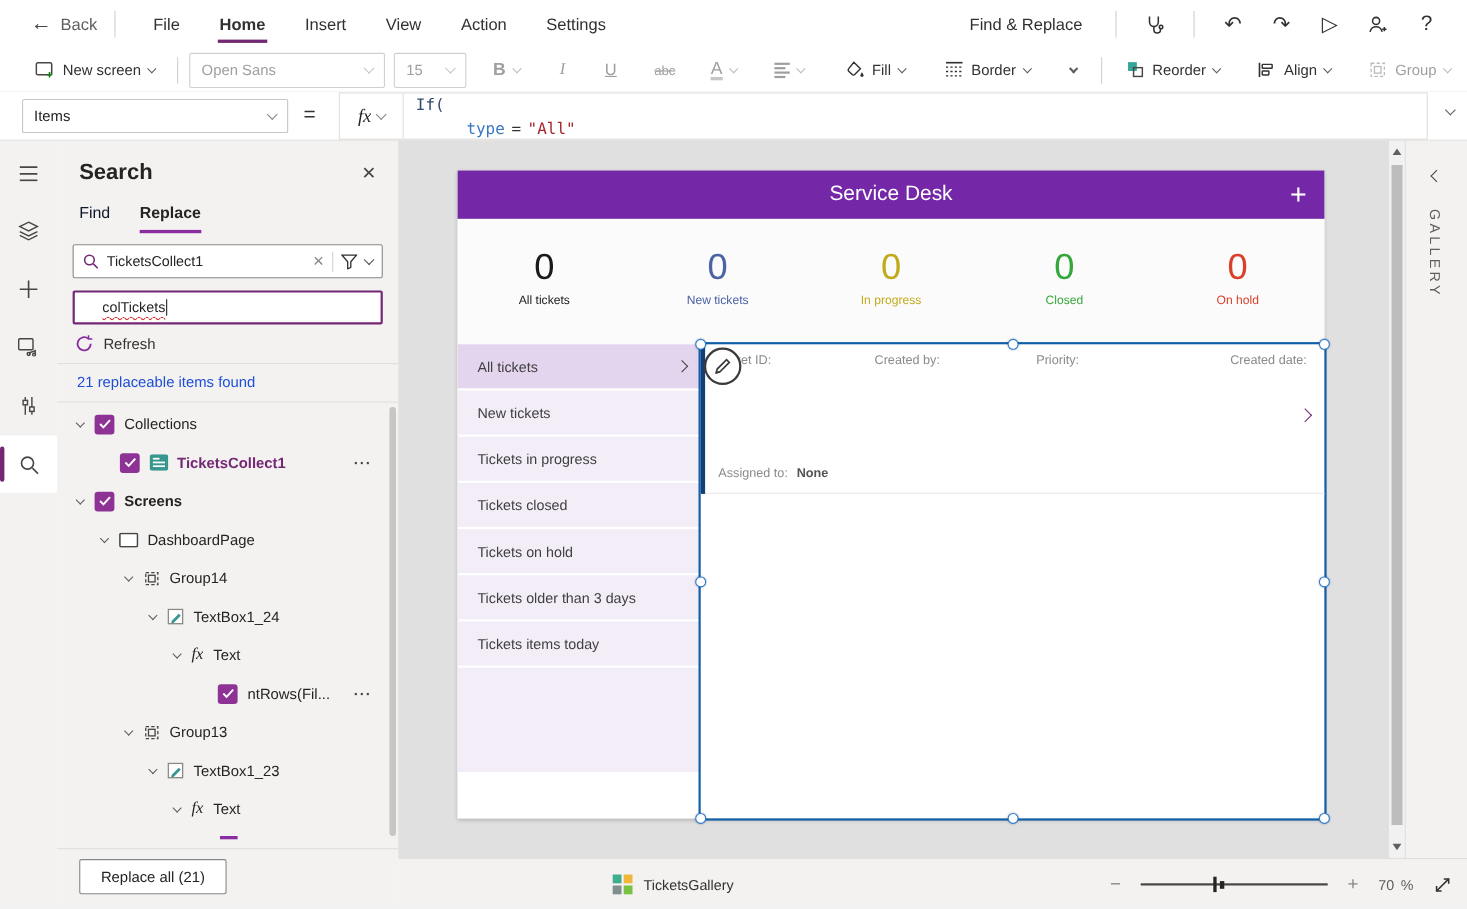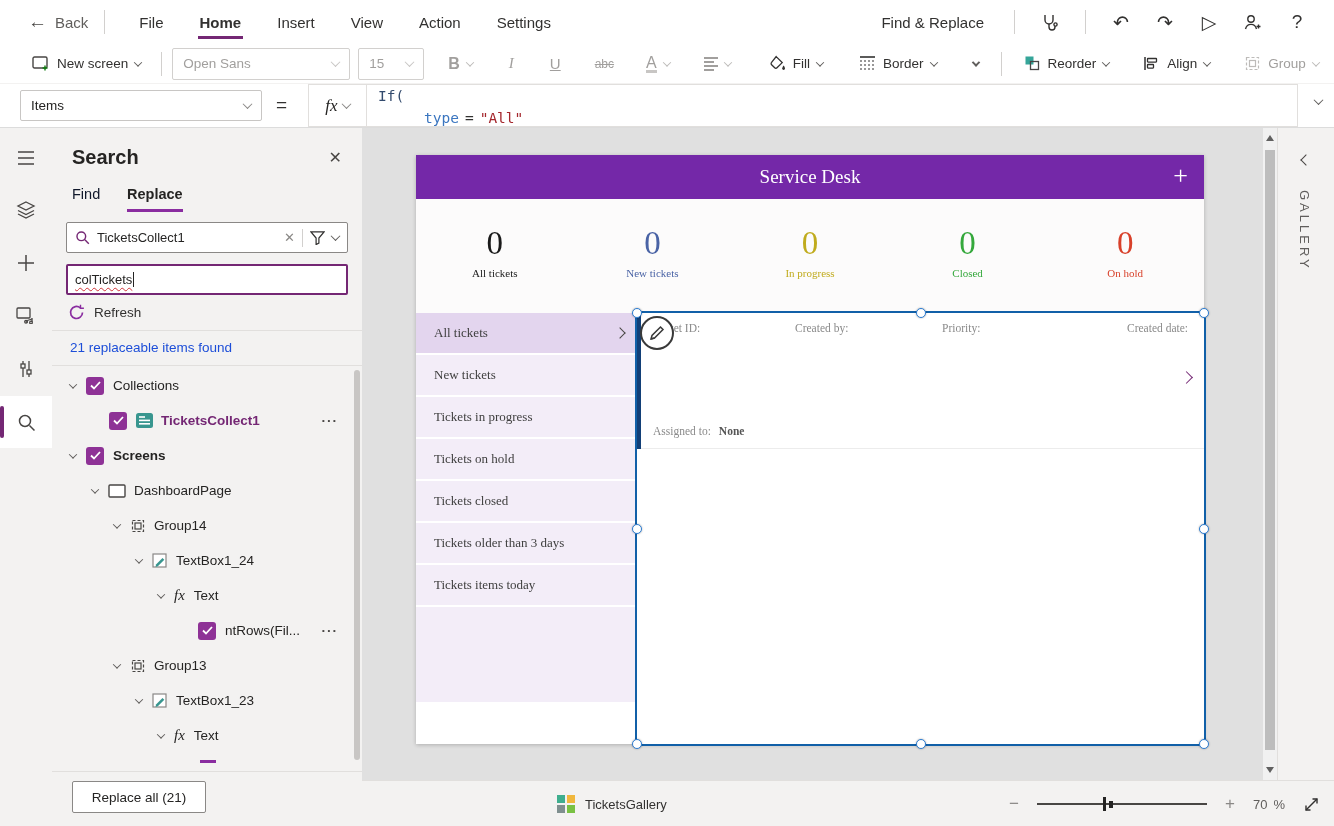--- a/index.html
+++ b/index.html
@@ -67,41 +67,41 @@
   #panel { position:absolute; left:52px; top:128px; width:310px; height:698px; background:#f3f2f1; }
   .panel-title { position:absolute; left:20px; top:18px; font-size:20px; font-weight:bold; color:#252423; }
   .panel-close { position:absolute; right:20px; top:20px; font-size:16px; color:#484644; cursor:pointer; }
   .tab { position:absolute; top:58px; font-size:14.5px; color:#0f172a; cursor:pointer; padding-bottom:7px; }
   .tab.find { left:20px; }
   .tab.replace { left:75px; color:#252423; font-weight:bold; border-bottom:3px solid #8a2da0; }
   .search-box { position:absolute; left:14px; top:94px; width:282px; height:31px; background:#fff; border:1px solid #8a8886; border-radius:2px; display:flex; align-items:center; padding:0 8px; gap:7px; }
   .search-box input { border:none; outline:none; flex:1; font-size:13px; color:#252423; font-family:inherit; background:transparent; min-width:0; }
   .sb-x { color:#8a8886; font-size:13px; cursor:pointer; }
   .sb-div { width:1px; height:18px; background:#d2d0ce; }
-  .replace-box { position:absolute; left:14px; top:136px; width:282px; height:31px; background:#fff; border:2px solid #742774; border-radius:2px; display:flex; align-items:center; padding:0 7px; }
+  .replace-box { position:absolute; left:14px; top:136px; width:282px; height:31px; background:#fff; border:2px solid #742774; border-radius:2px; display:flex; align-items:center; padding:0 25px; }
   .replace-text { font-size:13px; color:#252423; text-decoration:underline wavy #d13438 1px; text-underline-offset:3px; }
   .caret { display:inline-block; width:1px; height:15px; background:#252423; margin-left:1px; vertical-align:-3px; }
   .refresh-row { position:absolute; left:16px; top:176px; display:flex; align-items:center; gap:9px; font-size:13.5px; color:#323130; cursor:pointer; }
   .panel-hr { position:absolute; left:0; width:310px; height:1px; background:#e1dfdd; }
   .results-text { position:absolute; left:18px; top:212px; font-size:13.5px; color:#1d4ed8; }
 
   .tree { position:absolute; left:0; top:240px; width:302px; }
   .tree-row { height:35px; display:flex; align-items:center; font-size:13.5px; color:#252423; cursor:pointer; }
   .tree-row .chv { width:6px; height:6px; color:#605e5c; margin-right:10px; flex:none; }
   .cb { width:18px; height:18px; border-radius:3px; background:#8e3296; display:flex; align-items:center; justify-content:center; margin-right:9px; flex:none; cursor:pointer; }
   .tree-ico { margin-right:8px; flex:none; display:flex; }
   .hl-purple { color:#742774; font-weight:bold; }
   .row-ellipsis { margin-left:auto; margin-right:16px; font-weight:bold; color:#484644; letter-spacing:1px; cursor:pointer; }
   .fx-small { font-family:"Liberation Serif", serif; font-style:italic; font-size:15px; color:#252423; margin-right:9px; }
   .tree-dash { position:absolute; left:148px; top:632px; width:16px; height:3px; background:#8a2da0; }
   .tree-scroll { position:absolute; right:2px; top:242px; width:6px; height:390px; background:#c8c6c4; border-radius:3px; }
   .replace-all-btn { position:absolute; left:20px; top:653px; width:134px; height:32px; background:#fff; border:1px solid #8a8886; border-radius:2px; font-size:13.5px; color:#252423; display:flex; align-items:center; justify-content:center; cursor:pointer; font-family:inherit; }
 
   
-  #canvas { position:absolute; left:362px; top:128px; width:901px; height:652px; background:#e0e0e0;font-family:Liberation Serif, serif; }
+  #canvas { position:absolute; left:362px; top:128px; width:901px; height:652px; background:#e0e0e0; }
   #app { position:absolute; left:54px; top:27px; width:788px; height:589px; background:#fff; box-shadow:0 1px 4px rgba(0,0,0,.22); }
   .app-header { position:absolute; left:0; top:0; right:0; height:44px; background:#7428a8; display:flex; align-items:center; justify-content:center; }
   .app-title { color:#fff; font-size:19px; }
   .app-plus { position:absolute; right:16px; top:6px; color:#fff; font-size:26px; font-weight:300; cursor:pointer; }
   .counters { position:absolute; left:0; top:44px; right:0; height:114px; background:#fcfbfb; display:flex; }
   .counter { flex:1; display:flex; flex-direction:column; align-items:center; padding-top:26px; }
   .counter .num { font-size:33px; line-height:36px; }
   .counter .lbl { font-size:11px; margin-top:6px; }
   .app-nav { position:absolute; left:0; top:158px; width:221px; bottom:0; background:#fff; }
   .nav-row { height:40px; margin-bottom:2px; background:#f3edf8; display:flex; align-items:center; padding-left:18px; font-size:13px; color:#404040; position:relative; cursor:pointer; }
@@ -548,24 +548,24 @@
         <span>All tickets</span>
         <span class="chv right"></span>
       </div>
       <div class="nav-row">
           <span>New tickets</span>
         </div>
       <div class="nav-row">
           <span>Tickets in progress</span>
         </div>
       <div class="nav-row">
-          <span>Tickets on hold</span>
+          <span>Tickets closed</span>
         </div>
       <div class="nav-row">
-          <span>Tickets closed</span>
+          <span>Tickets on hold</span>
         </div>
       <div class="nav-row">
           <span>Tickets older than 3 days</span>
         </div>
       <div class="nav-row">
           <span>Tickets items today</span>
         </div>
       <div class="nav-fill"></div>
     </div>
 

